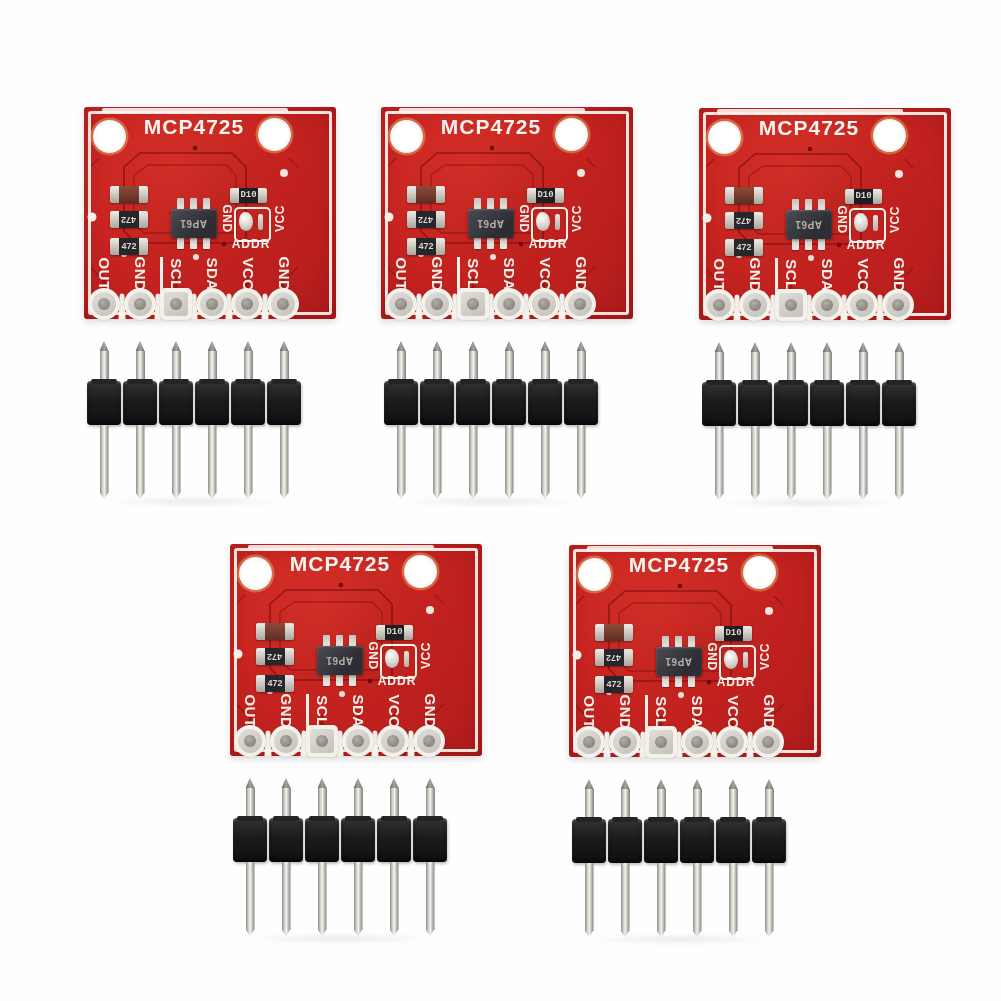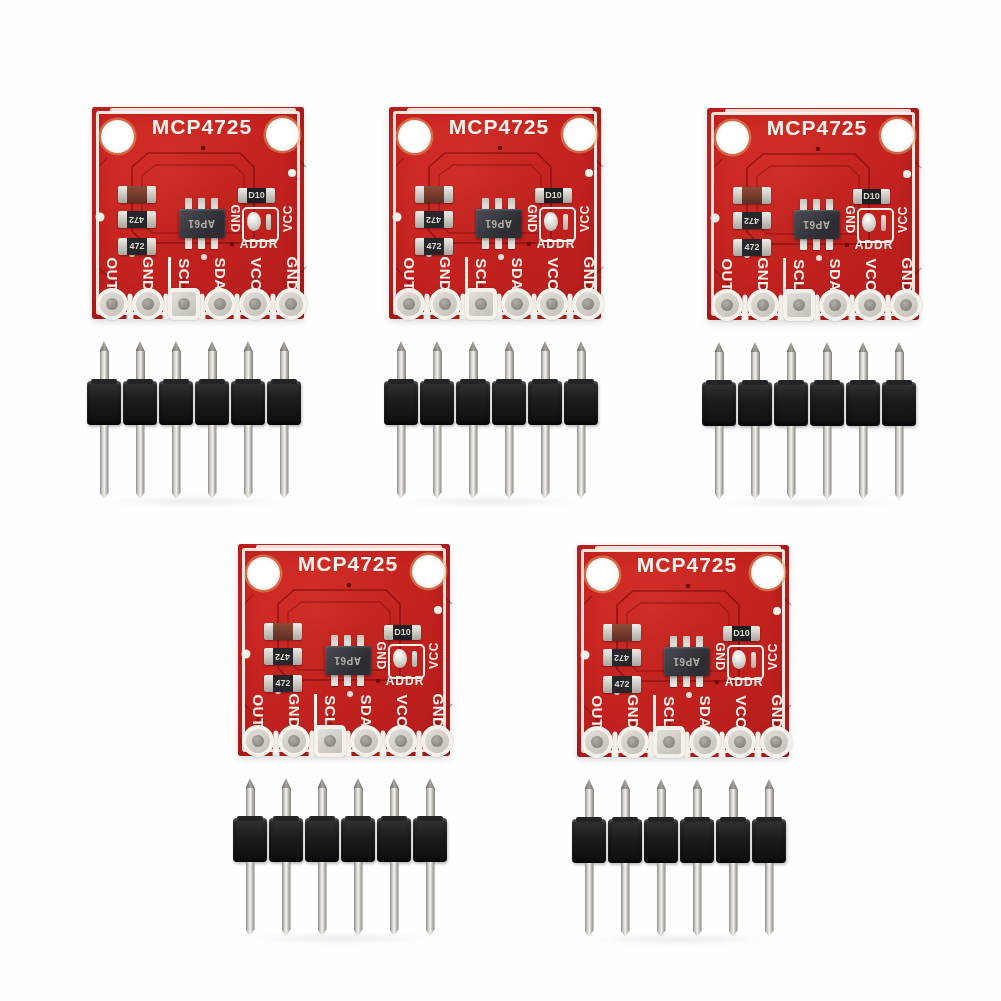--- a/index.html
+++ b/index.html
@@ -1,21 +1,21 @@
 <!DOCTYPE html>
 <html><head>
 <meta charset="utf-8">
 <style>
   html,body{margin:0;padding:0;background:#fff;}
   .stage{position:relative;width:1001px;height:1001px;background:#fefefe;overflow:hidden;
          font-family:"Liberation Sans",sans-serif;}
   .unit{position:absolute;width:220px;height:395px;}
 
   
-  .pcb{position:absolute;left:8px;top:0;width:212px;height:212px;border-radius:3px;
+  .pcb{position:absolute;left:0;top:0;width:252px;height:212px;border-radius:3px;
        background:radial-gradient(circle at 38% 30%, #d8322a 0%, #c62320 50%, #ab1a1b 100%);
        box-shadow:0 3px 7px rgba(0,0,0,.14), inset 0 0 18px rgba(80,0,0,.25);}
   .pcb .sheen{position:absolute;inset:0;border-radius:3px;pointer-events:none;
        background:radial-gradient(ellipse at 52% 48%, rgba(110,0,0,.16), transparent 62%);}
   .silk-frame{position:absolute;left:4px;top:4px;right:4px;bottom:4px;
        border:3px solid rgba(246,243,236,.93);border-radius:3px;}
   .top-strip{position:absolute;left:18px;top:1px;width:186px;height:5px;
        background:rgba(246,243,236,.9);border-radius:2px;}
   .hole{position:absolute;width:33px;height:33px;border-radius:50%;background:#fff;
        box-shadow:0 0 0 2.5px rgba(224,158,94,.55), inset 0 0 4px rgba(0,0,0,.12);}
@@ -33,21 +33,21 @@
   .smd .body{flex:1;display:flex;align-items:center;justify-content:center;}
   .smd .body span{font-weight:bold;font-size:9px;color:#ddd8ce;line-height:1;}
   .c1{left:26px;top:79px;width:38px;height:17px;}
   .c1 .body{background:linear-gradient(180deg,#8d4b38,#5c2e23);}
   .c2{left:26px;top:104px;width:38px;height:17px;}
   .c2 .body{background:#26262b;}
   .c2 .body span{transform:rotate(180deg);}
   .c3{left:26px;top:131px;width:38px;height:17px;}
   .c3 .body{background:#26262b;}
   .rd10{left:146px;top:81px;width:37px;height:15px;}
-  .rd10 .body{background:#1e1e23;}
+  .rd10 .body{background:#1e1e23;font-family:Liberation Mono, monospace;}
 
   
   .ic-lead{position:absolute;width:7px;height:13px;border-radius:1px;
        background:linear-gradient(180deg,#c6c3bd,#eeece8);box-shadow:0 1px 1px rgba(0,0,0,.3);}
   .ic-body{position:absolute;left:87px;top:102px;width:46px;height:29px;border-radius:2px;
        background:linear-gradient(135deg,#4b4b54,#2d2d33 70%);
        box-shadow:inset 0 1px 2px rgba(255,255,255,.2), 0 1px 3px rgba(0,0,0,.45);
        display:flex;align-items:center;justify-content:center;}
   .ic-mark{transform:rotate(180deg);font-weight:bold;font-size:10px;letter-spacing:.5px;color:#b4b0a8;}
 

